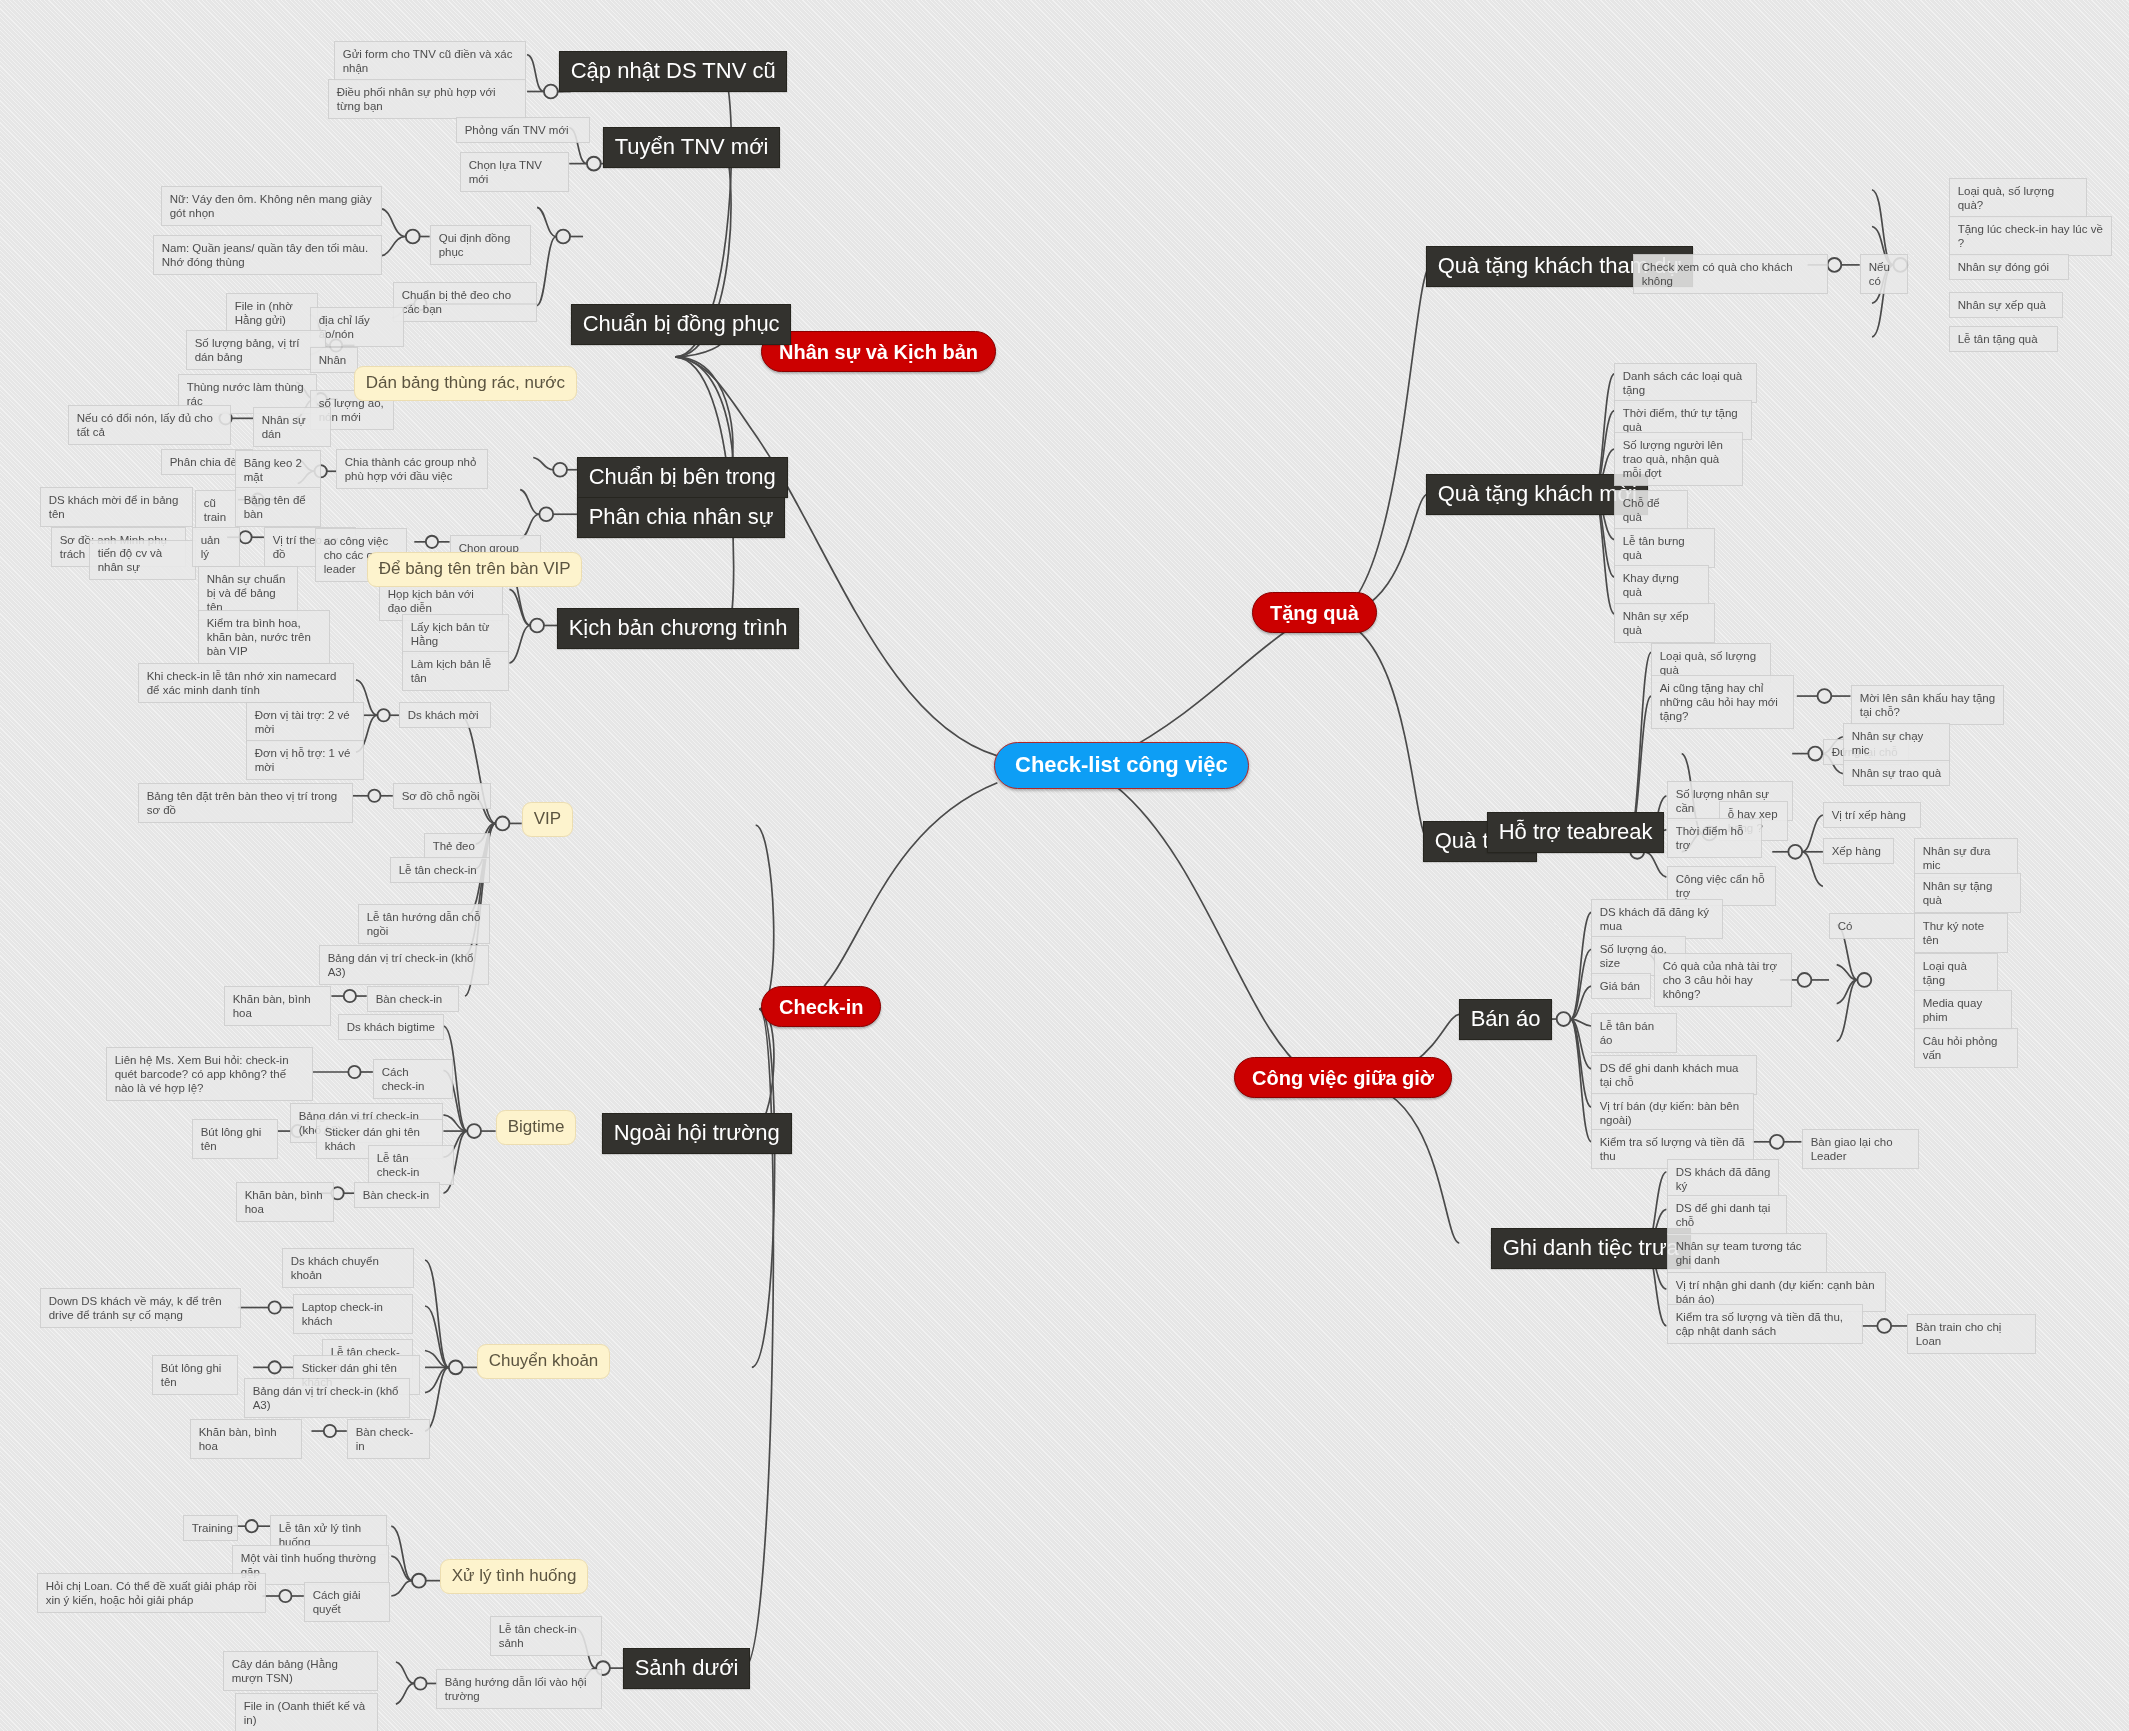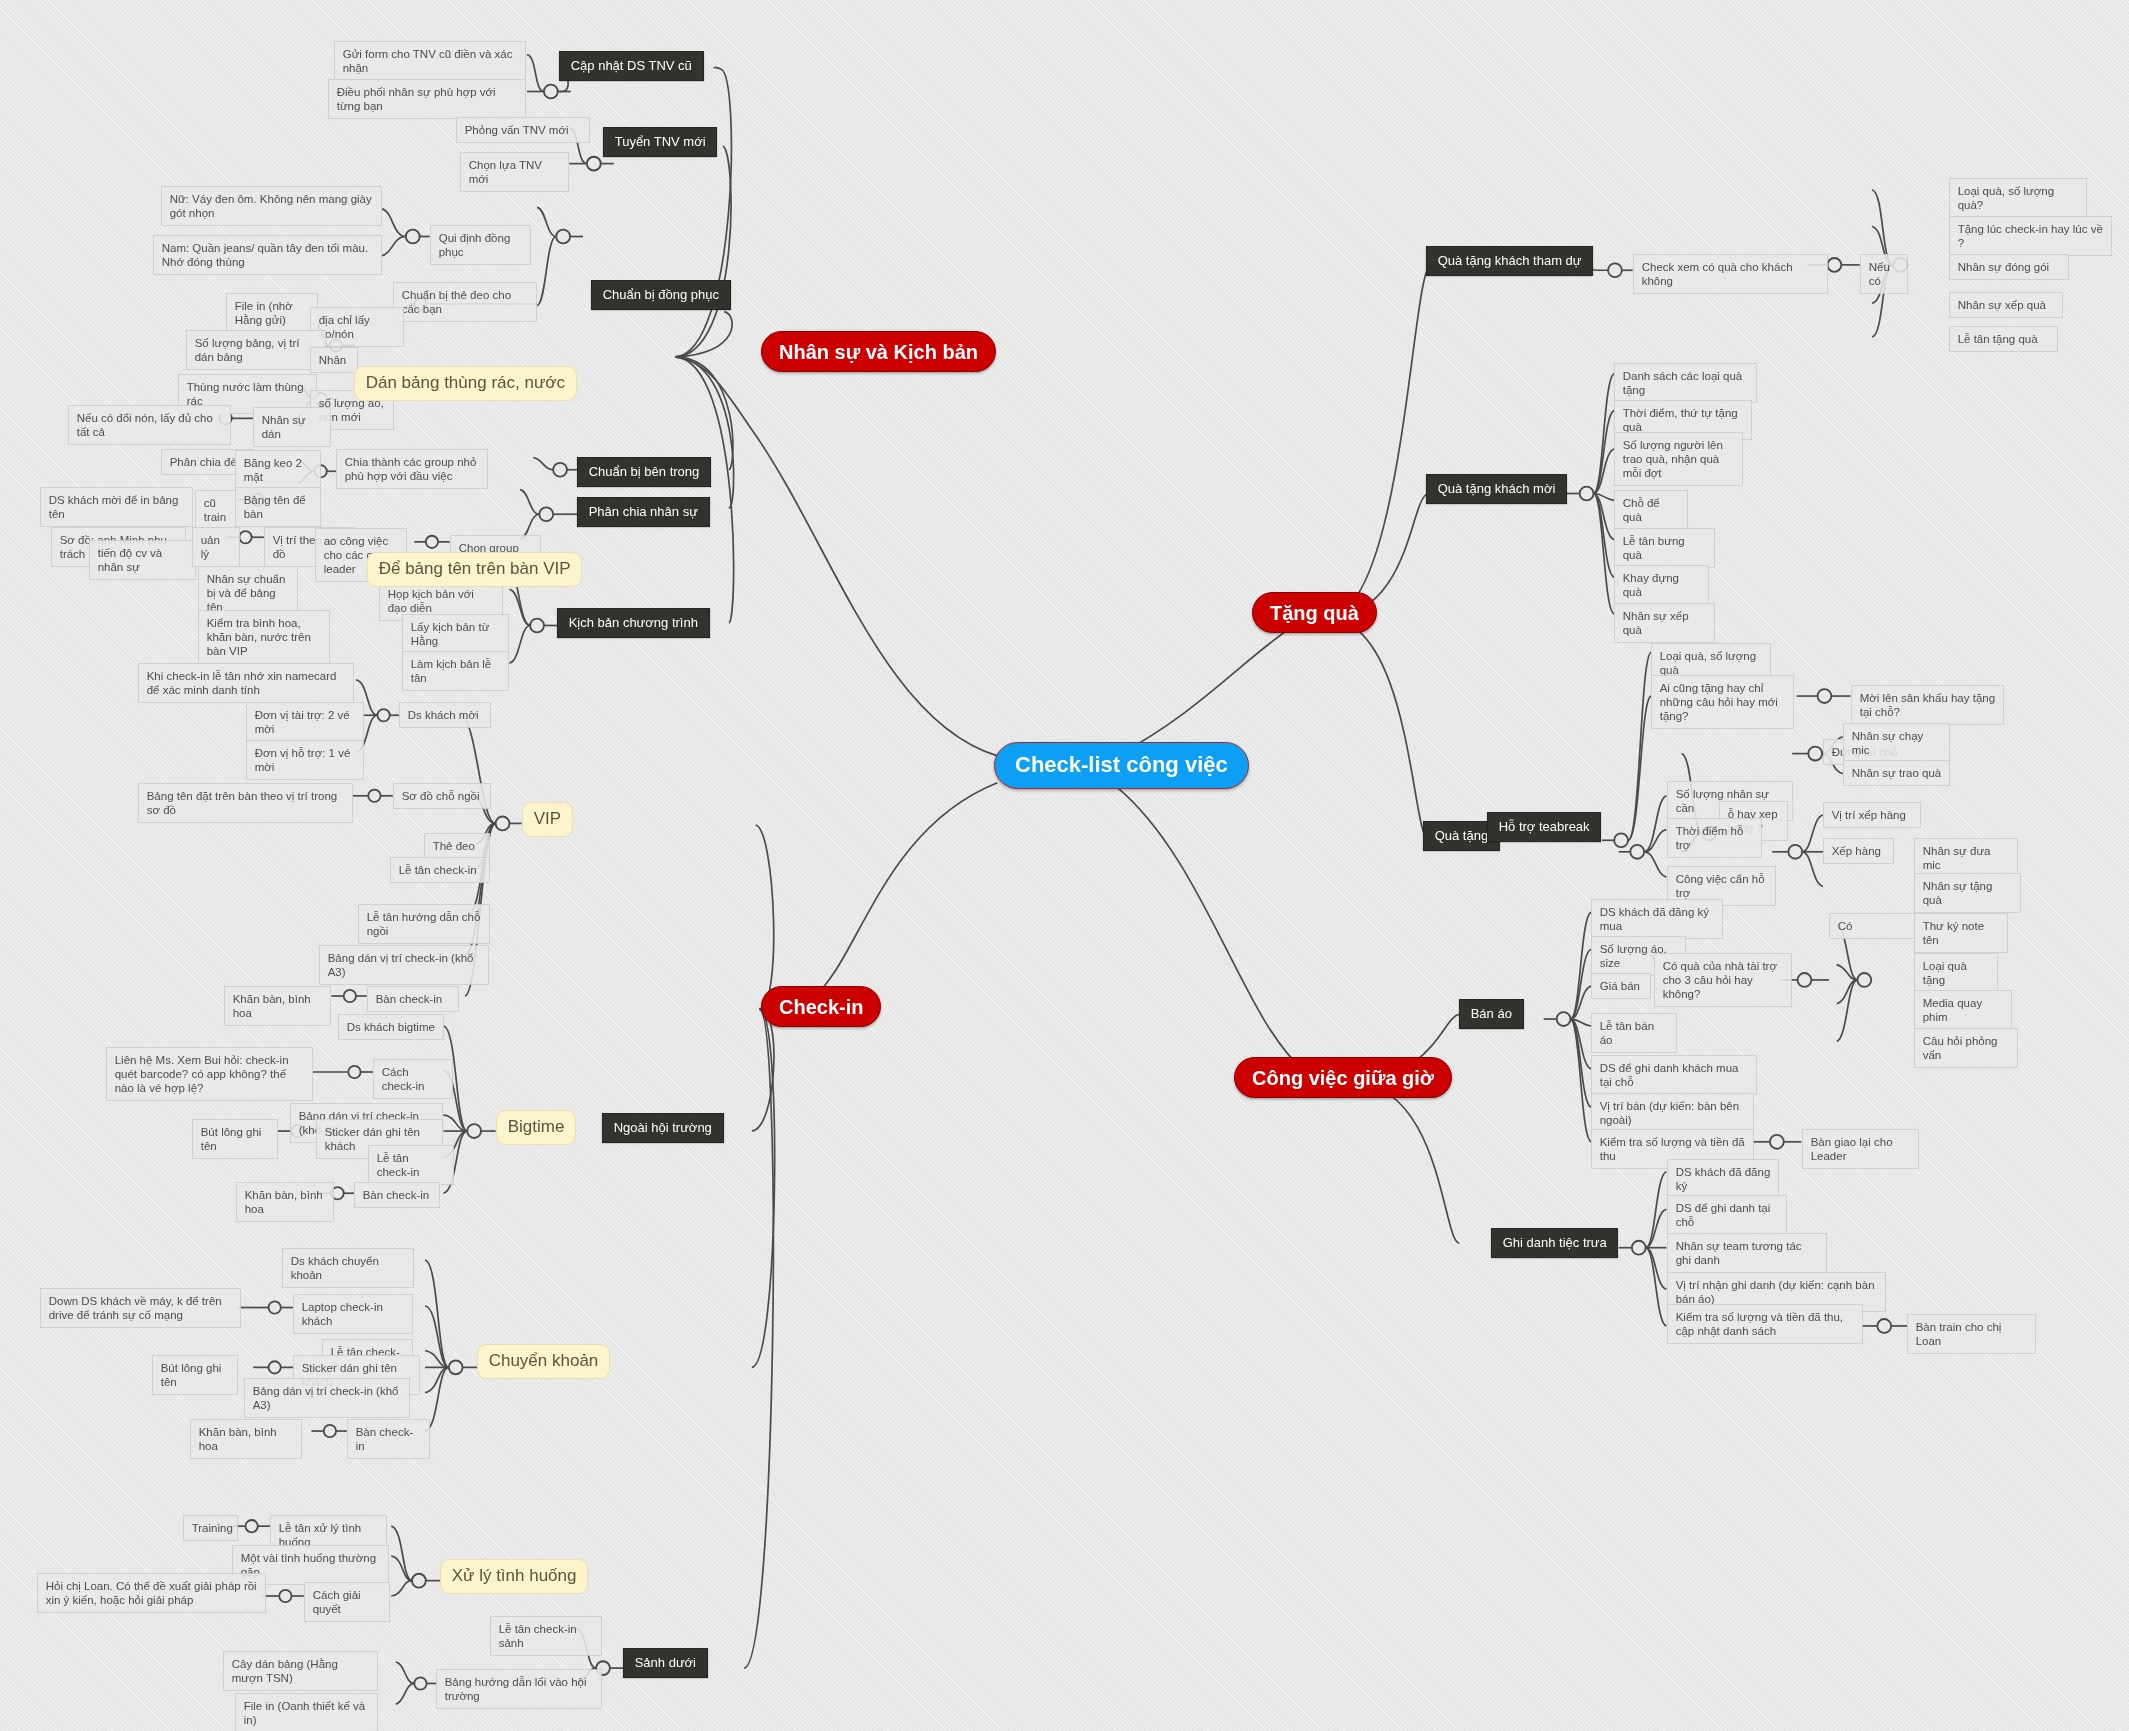--- a/index.html
+++ b/index.html
@@ -23,21 +23,21 @@
     background:rgba(232,232,232,.88);
     border:0.8px solid rgba(0,0,0,.10);
     color:#4d4d4d;
     font-size:11.5px;line-height:1.25;
     padding:4.6px 7.7px;
     white-space:pre-line;
   }
   
   .dark{
     background:#33322e;border:0.8px solid #26251f;color:#fff;
-    font-size:13px;line-height:1.2;padding:6.1px 10.7px;
+    font-size:22px;line-height:1.2;padding:6.1px 10.7px;
     box-shadow:0 0.8px 1.5px rgba(0,0,0,.35);
   }
   
   .yellow{
     background:#fdf3cd;border:0.8px solid #ecddb0;color:#5b5440;
     font-size:17px;line-height:1.2;padding:6.1px 10.7px;border-radius:9.2px;
   }
   
   .red{
     background:#cc0000;border:1.5px solid #8a0000;color:#fff;
@@ -332,21 +332,21 @@
     </div>
 <div class="node leaf" style="left:334px;top:41px;width:192px;"><span>Gửi form cho TNV cũ điền và xác nhận</span></div>
 <div class="node leaf" style="left:328px;top:79px;width:198px;"><span>Điều phối nhân sự phù hợp với từng bạn</span></div>
 
 <div class="node dark" style="left:603px;top:127px;">
       <span>Tuyển TNV mới</span>
     </div>
 <div class="node leaf" style="left:456px;top:117px;width:134px;"><span>Phỏng vấn TNV mới</span></div>
 <div class="node leaf" style="left:460px;top:152px;width:109px;"><span>Chọn lựa TNV mới</span></div>
 
-<div class="node dark" style="left:571px;top:280px;margin-left:20px;">
+<div class="node dark" style="left:571px;top:304px;">
       <span>Chuẩn bị đồng phục</span>
     </div>
 <div class="node leaf" style="left:161px;top:186px;width:221px;"><span>Nữ: Váy đen ôm. Không nên mang giày gót nhọn</span></div>
 <div class="node leaf" style="left:153px;top:235px;width:229px;"><span>Nam: Quần jeans/ quần tây đen tối màu. Nhớ đóng thùng</span></div>
 <div class="node leaf" style="left:430px;top:225px;width:101px;"><span>Qui định đồng phục</span></div>
 <div class="node leaf" style="left:393px;top:282px;width:144px;"><span>Chuẩn bị thẻ đeo cho các bạn</span></div>
 
 <div class="node leaf" style="left:226px;top:293px;width:92px;"><span>File in (nhờ Hằng gửi)</span></div>
 <div class="node leaf" style="left:310px;top:307px;width:94px;"><span>địa chỉ lấy áo/nón</span></div>
 <div class="node leaf" style="left:186px;top:330px;width:140px;"><span>Số lượng bảng, vị trí dán bảng</span></div>

